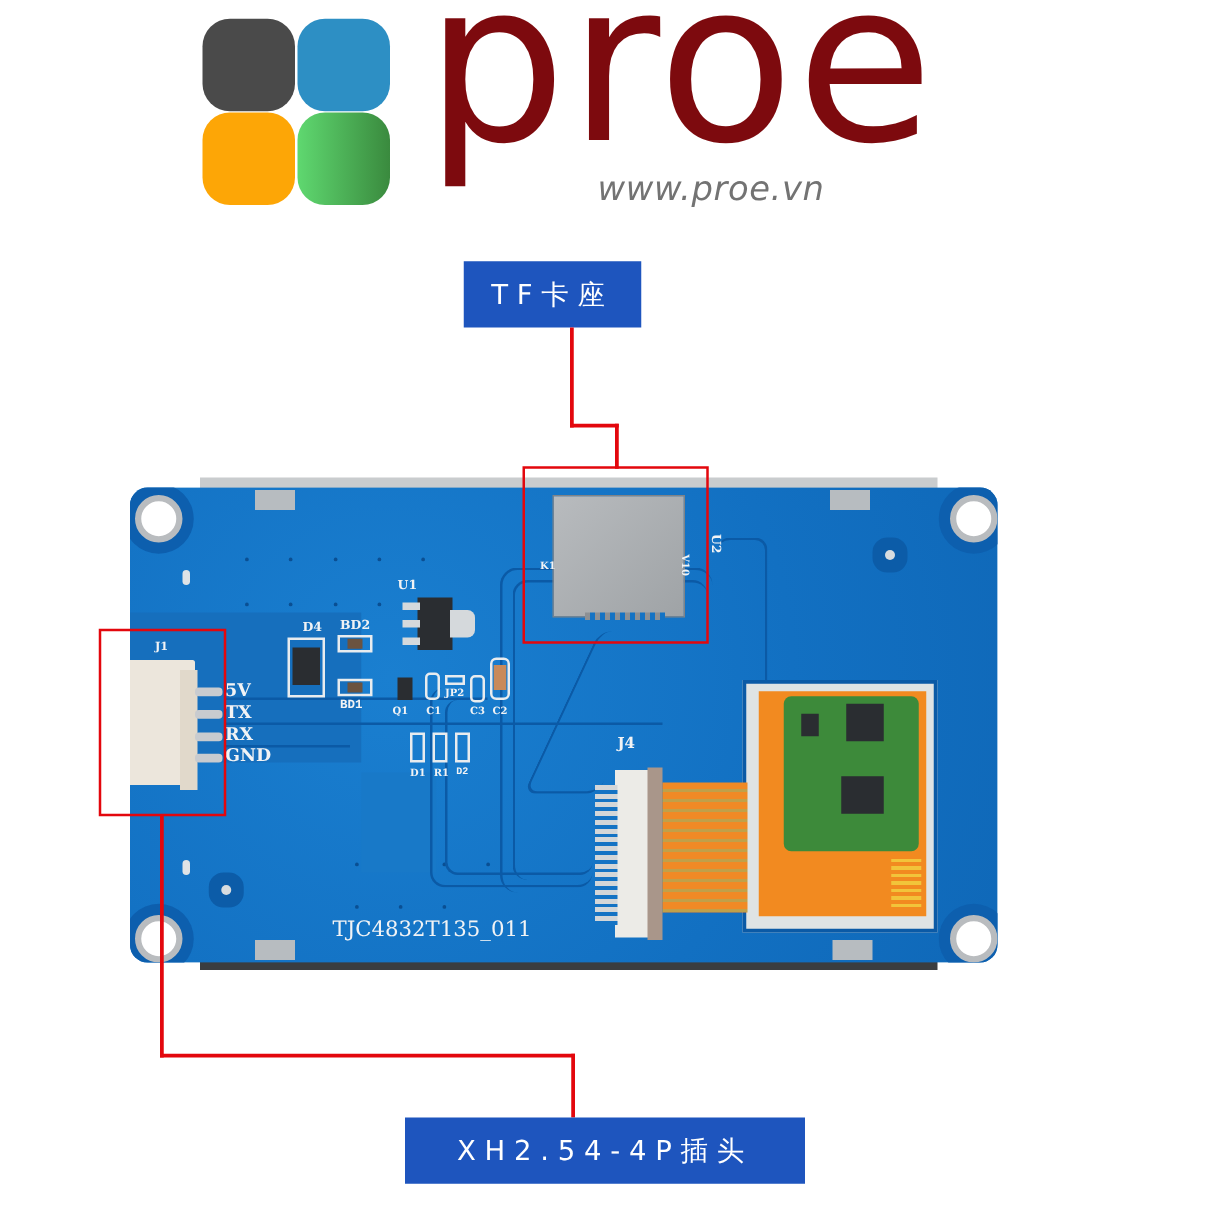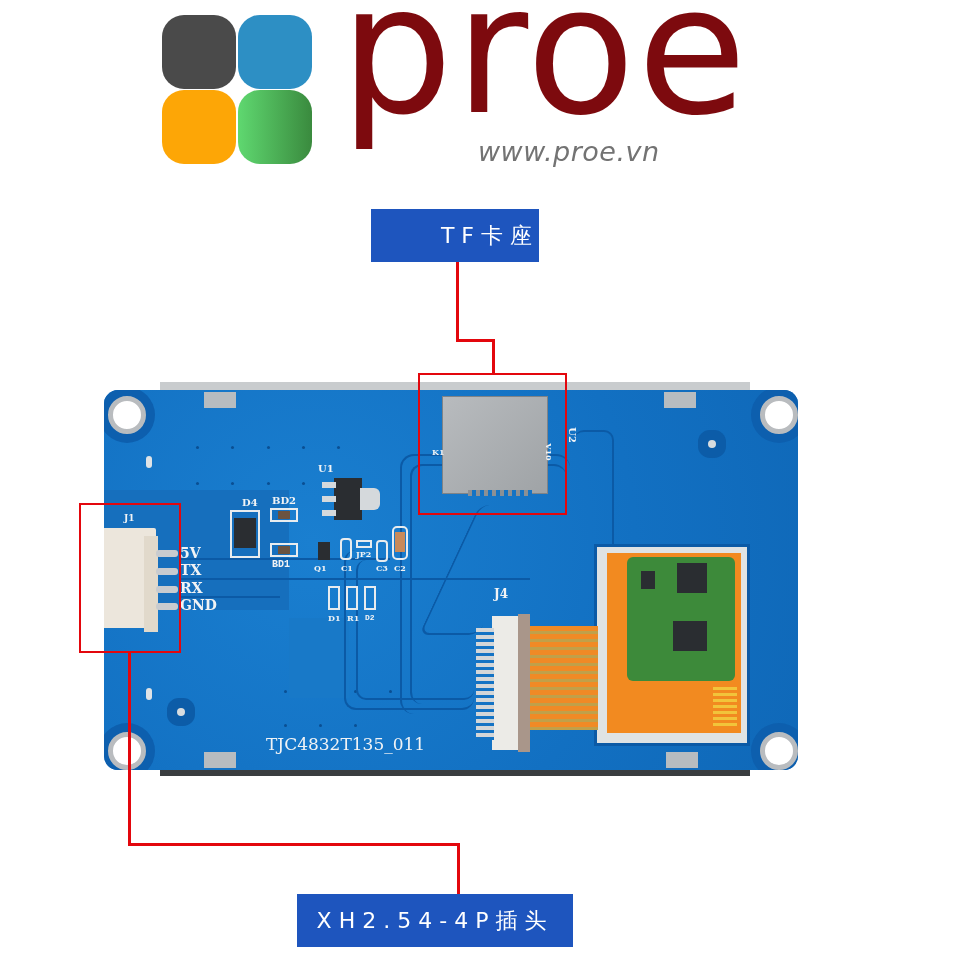--- a/index.html
+++ b/index.html
@@ -33,21 +33,21 @@
 
 <div>
   <div class="sq" style="left:162px;top:15px;background:#4a4a4a;"></div>
   <div class="sq" style="left:238px;top:15px;background:#2d8fc4;"></div>
   <div class="sq" style="left:162px;top:90px;background:#fda606;"></div>
   <div class="sq" style="left:238px;top:90px;background:linear-gradient(90deg,#5fd870,#3a8a3e);"></div>
   <div class="logo-word">proe</div>
   <div class="logo-url">www.proe.vn</div>
 </div>
 
-<div class="callout" style="left:371px;top:209px;width:168px;height:53px;justify-content:flex-end;">
+<div class="callout" style="left:371px;top:209px;width:142px;height:53px;">
   <span>TF卡座</span>
 </div>
 <div class="rline" style="left:456px;top:262px;width:3px;height:80px;"></div>
 <div class="rline" style="left:456px;top:339px;width:39px;height:3px;"></div>
 <div class="rline" style="left:492px;top:339px;width:3px;height:36px;"></div>
 
 <div>
 
   <div class="abs" style="left:160px;top:382px;width:590px;height:10px;background:#c9ccce;"></div>
   <div class="abs" style="left:160px;top:768px;width:590px;height:8px;background:#3a3d40;"></div>
@@ -176,15 +176,15 @@
   </div>
 </div>
 
 <div class="rbox" style="left:418px;top:373px;width:149px;height:142px;"></div>
 <div class="rbox" style="left:79px;top:503px;width:102px;height:150px;"></div>
 
 <div class="rline" style="left:128px;top:652px;width:3px;height:194px;"></div>
 <div class="rline" style="left:128px;top:843px;width:332px;height:3px;"></div>
 <div class="rline" style="left:457px;top:843px;width:3px;height:51px;"></div>
 
-<div class="callout" style="left:297px;top:894px;width:276px;height:53px;">
+<div class="callout" style="left:324px;top:894px;width:320px;height:53px;">
   <span>XH2.54-4P插头</span>
 </div>
 
 </body></html>

